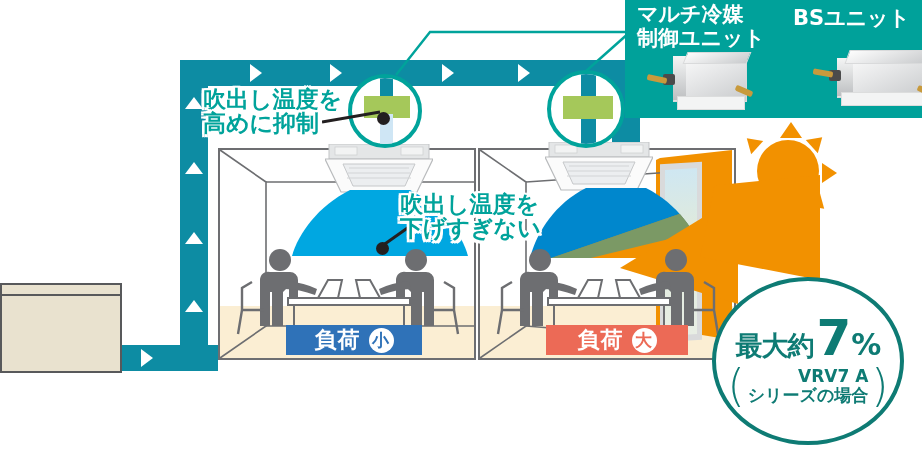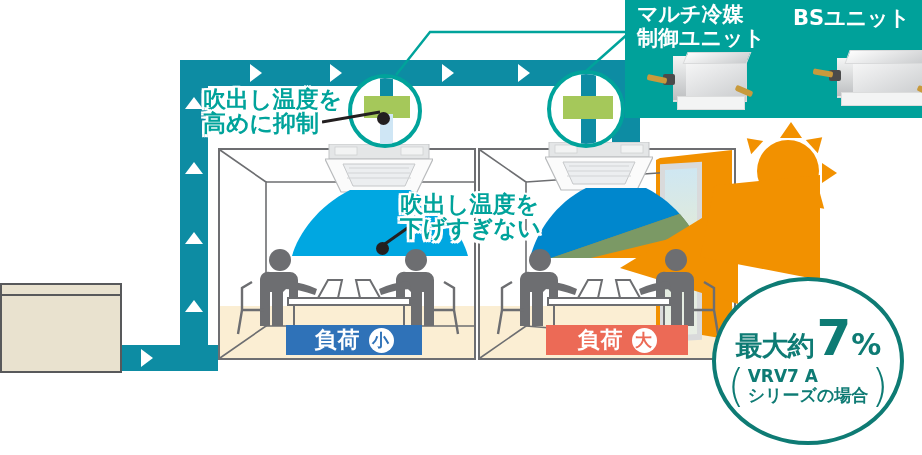--- a/index.html
+++ b/index.html
@@ -135,21 +135,21 @@
   .ebadge-line2{
     display:flex;align-items:baseline;font-weight:bold;font-size:29px;
     line-height:1;margin-top:2px;letter-spacing:-1px;
   }
   .ebadge-note{font-size:14px;font-weight:bold;margin-left:1px;}
   .ebadge-sub{
     margin-top:7px;display:flex;align-items:center;gap:3px;
     font-size:17px;font-weight:bold;line-height:1.12;
   }
   .ebadge-paren{font-size:44px;font-weight:300;line-height:0.78;}
-  .ebadge-sub-txt{text-align:left;white-space:pre-line;}
+  .ebadge-sub-txt{text-align:right;white-space:pre-line;}
 
   
   .sun-core{border-radius:50%;background:#f29100;}
   .ray{position:absolute;width:0;height:0;}
 
   
   .win-outer{background:#d9dadb;}
   .win-pane{background:linear-gradient(180deg,#cfe7f2 0%,#dfeadd 35%,#e8eee4 100%);}
 </style>
 </head>

